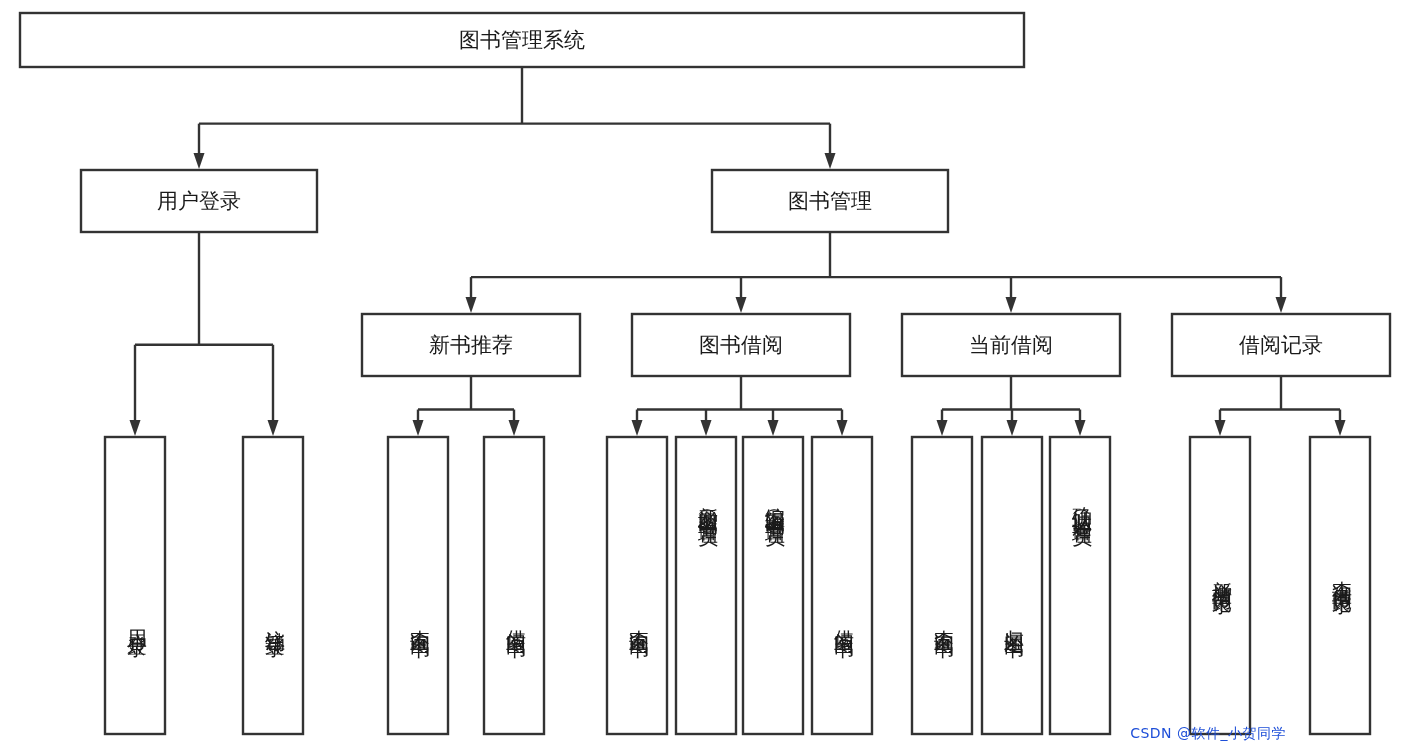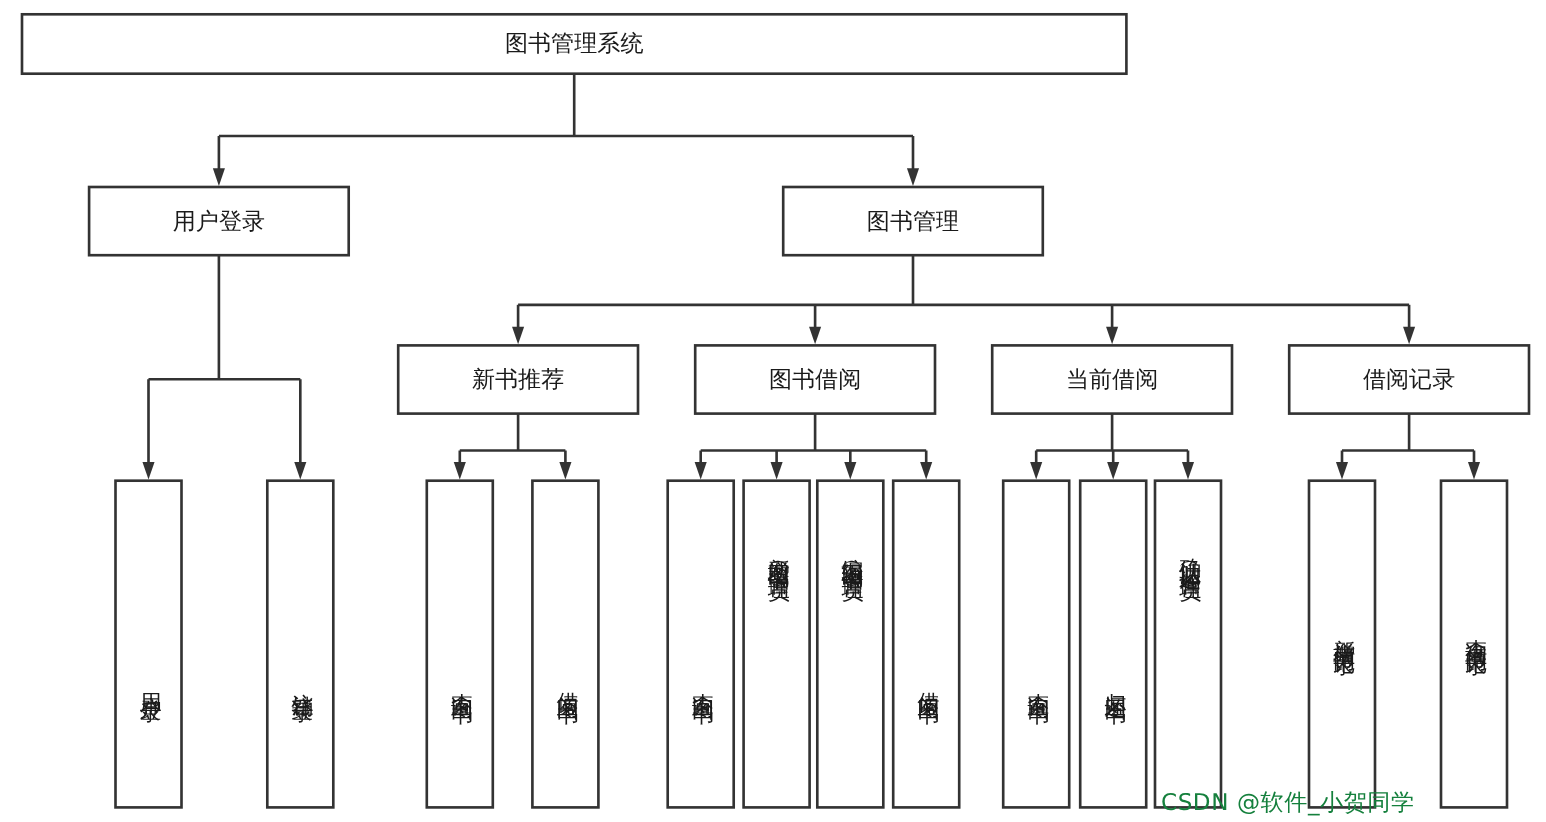--- a/index.html
+++ b/index.html
@@ -55,22 +55,22 @@
   }
   .arrow-head {
     fill: #333333;
     stroke: none;
   }
   .watermark {
     position: absolute;
     right: 8px;
     bottom: 4px;
     font-family: "DejaVu Sans", "Liberation Sans", sans-serif;
-    font-size: 21px;
-    color: #15803d;
+    font-size: 14px;
+    color: #1d4ed8;
     white-space: nowrap;
     letter-spacing: 0.5px;
     user-select: none;
   }
 </style>
 </head>
 <body>
 
 <div id="diagram-root">
   <svg class="diagram-canvas" viewBox="0 0 1405 747">

